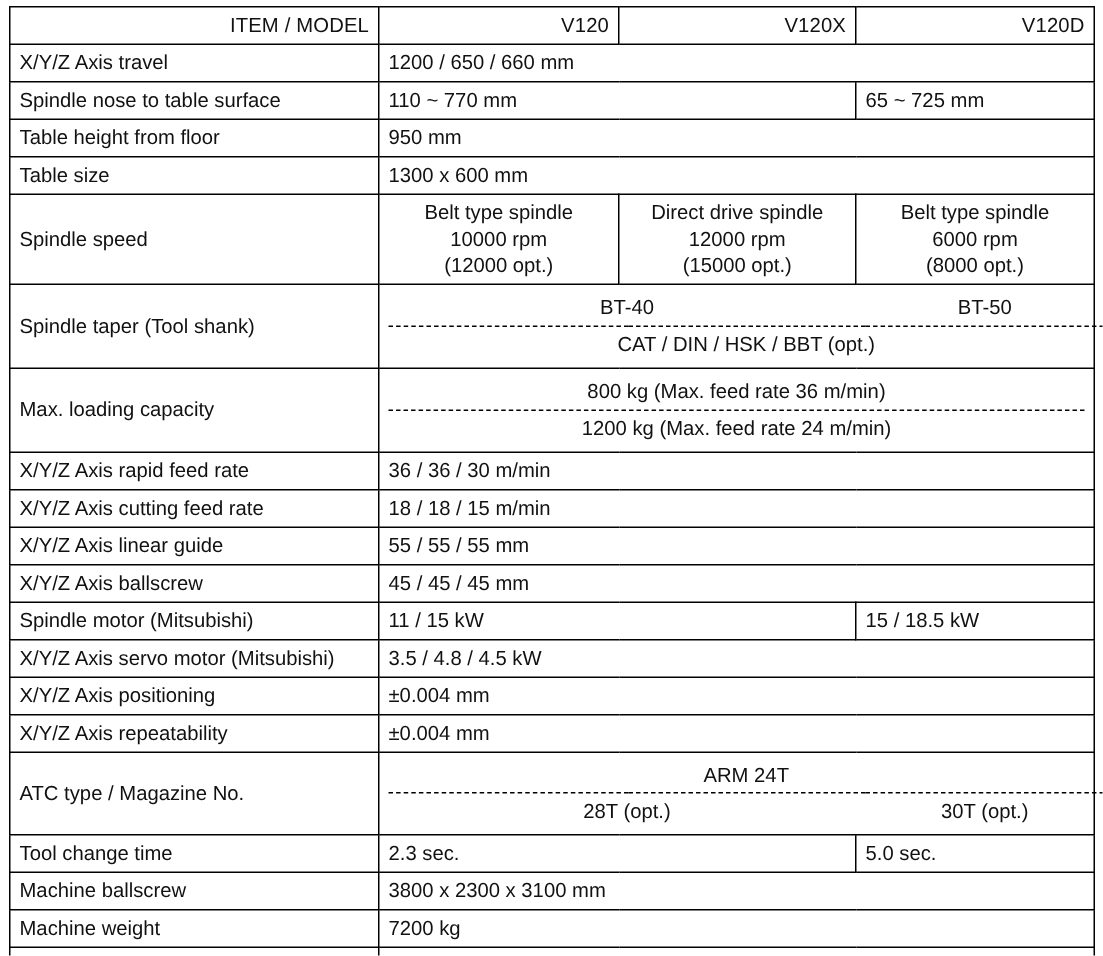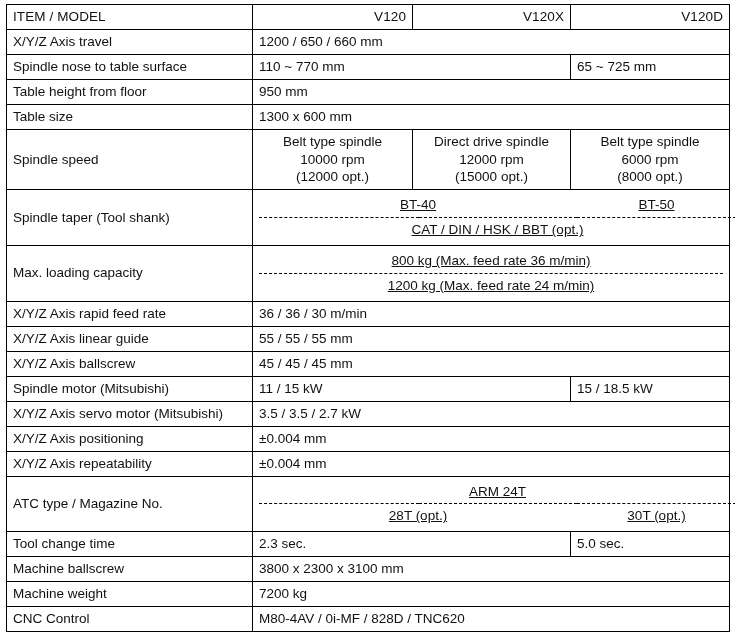--- a/index.html
+++ b/index.html
@@ -41,21 +41,21 @@
     padding: 3px 6px;
   }
   
   thead th {
     font-size: 16px;
     font-weight: bold;
     padding: 5px 6px 6px 6px;
     border-bottom: 1.5px solid #000;
     letter-spacing: .1px;
   }
-  th.h-item { text-align: left; padding-left: 8px; }
+  th.h-item { text-align: right; padding-left: 8px; }
   th.h-model { text-align: right; }
 
   td.label {
     text-align: left;
     padding-left: 8px;
     padding-right: 4px;
     white-space: nowrap;
   }
   td.val { text-align: left; }
 
@@ -75,21 +75,20 @@
     text-align: center;
     padding: 3px 4px;
     vertical-align: middle;
   }
   table.sub tr.dashed-top > td {
     border-top: 1px dashed #000;
   }
   td.nest {
     padding: 0;
     vertical-align: middle;
-    text-decoration: underline;
   }
   
   td.divide-right { border-right: 1px solid #000; }
 
   td.multiline { text-align: center; line-height: 1.42; margin-left: 24px; }
 </style>
 </head>
 <body>
 
 <div id="spec-sheet">
@@ -188,40 +187,44 @@
           </tbody>
             </table>
         </td>
       </tr>
 
       <tr class="r">
         <td class="label">X/Y/Z Axis rapid feed rate</td>
         <td class="val" colspan="3">36 / 36 / 30 m/min</td>
       </tr>
 
+      <tr class="r">
+        <td class="label">X/Y/Z Axis cutting feed rate</td>
+        <td class="val" colspan="3">18 / 18 / 15 m/min</td>
+      </tr>
 
       <tr class="r">
         <td class="label">X/Y/Z Axis linear guide</td>
         <td class="val" colspan="3">55 / 55 / 55 mm</td>
       </tr>
 
       <tr class="r">
         <td class="label">X/Y/Z Axis ballscrew</td>
         <td class="val" colspan="3">45 / 45 / 45 mm</td>
       </tr>
 
       <tr class="r">
         <td class="label">Spindle motor (Mitsubishi)</td>
         <td class="val" colspan="2">11 / 15 kW</td>
         <td class="val">15 / 18.5 kW</td>
       </tr>
 
       <tr class="r">
         <td class="label">X/Y/Z Axis servo motor (Mitsubishi)</td>
-        <td class="val" colspan="3">3.5 / 3.5 / 2.7 kW</td>
+        <td class="val" colspan="3">3.5 / 4.8 / 4.5 kW</td>
       </tr>
 
       <tr class="r">
         <td class="label">X/Y/Z Axis positioning</td>
         <td class="val" colspan="3">±0.004 mm</td>
       </tr>
 
       <tr class="r">
         <td class="label">X/Y/Z Axis repeatability</td>
         <td class="val" colspan="3">±0.004 mm</td>

